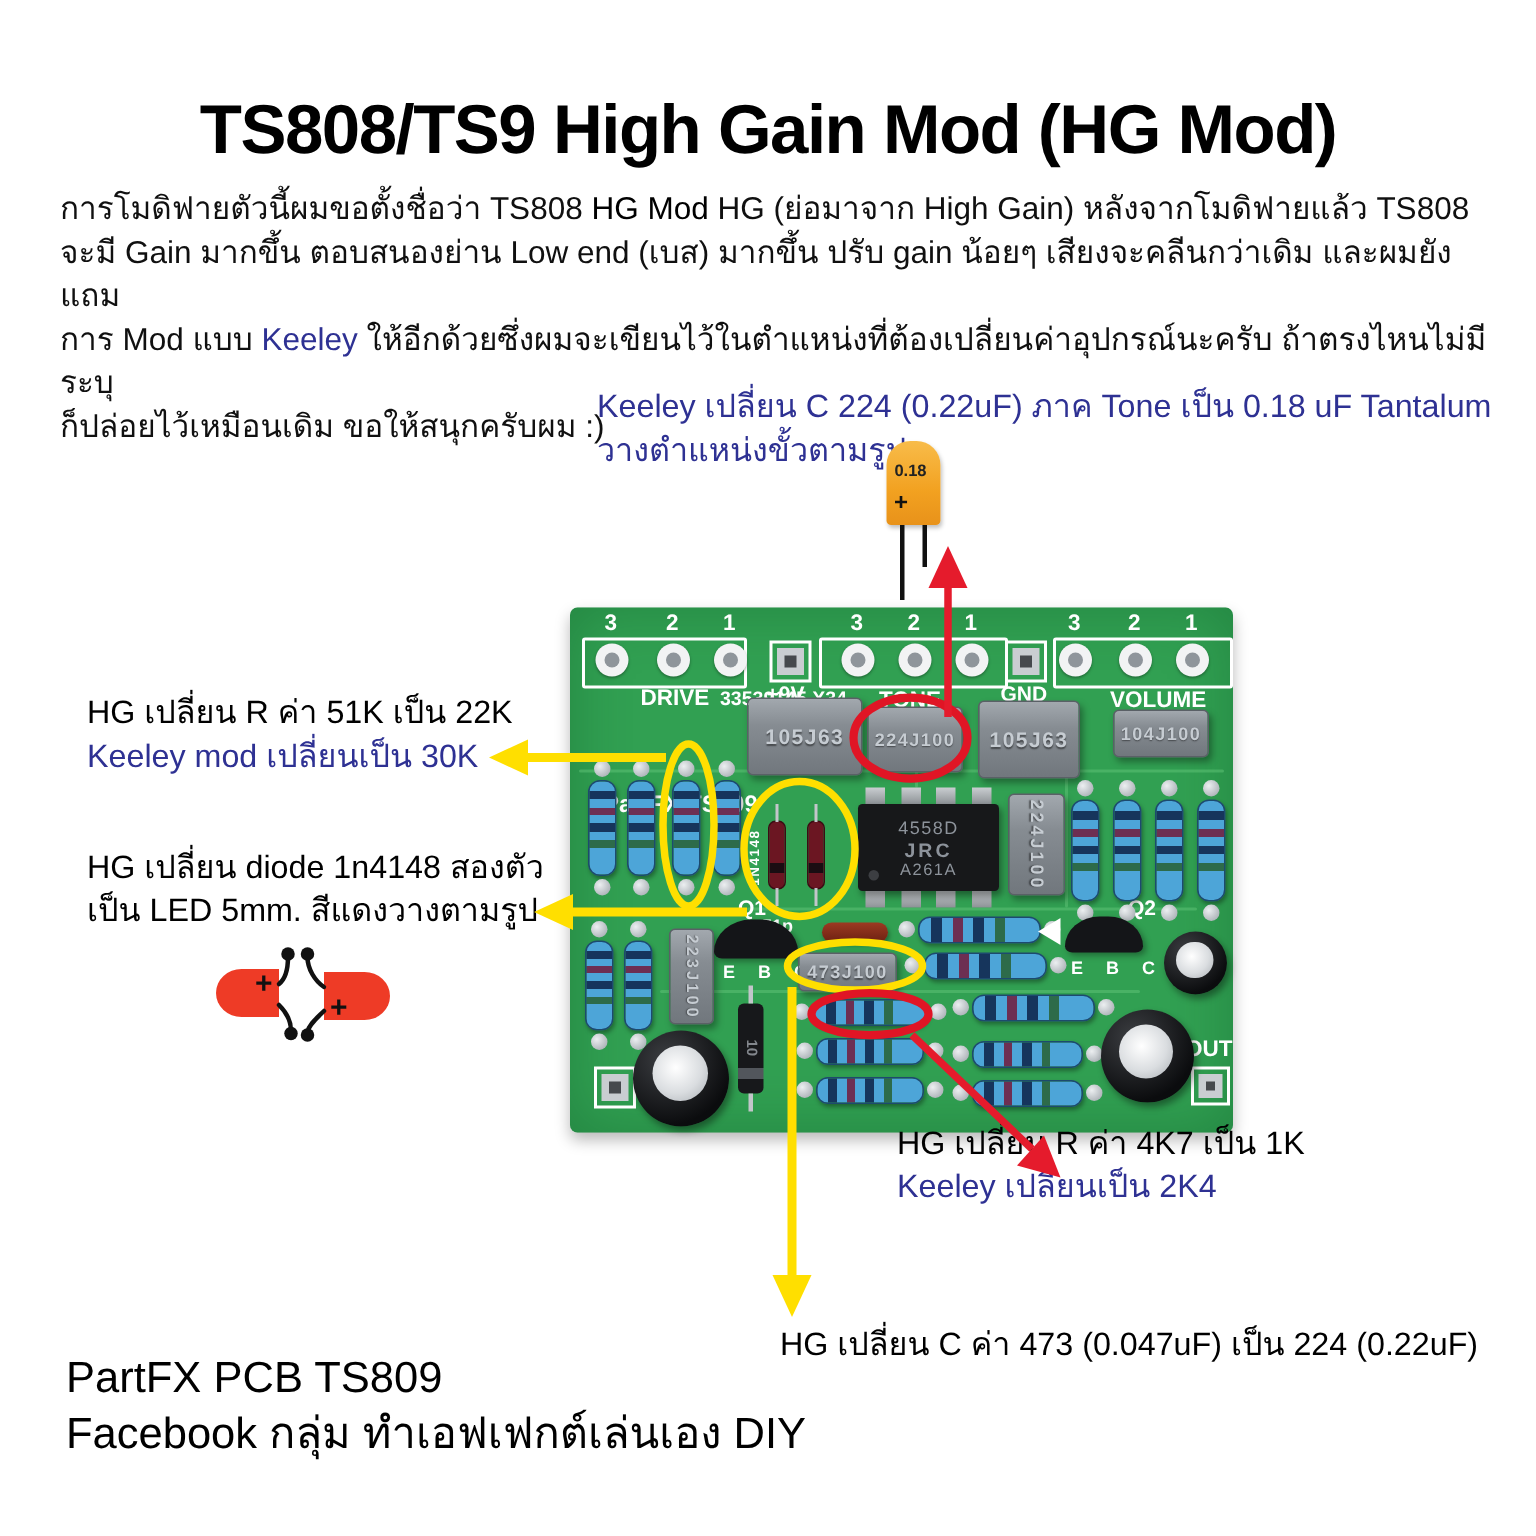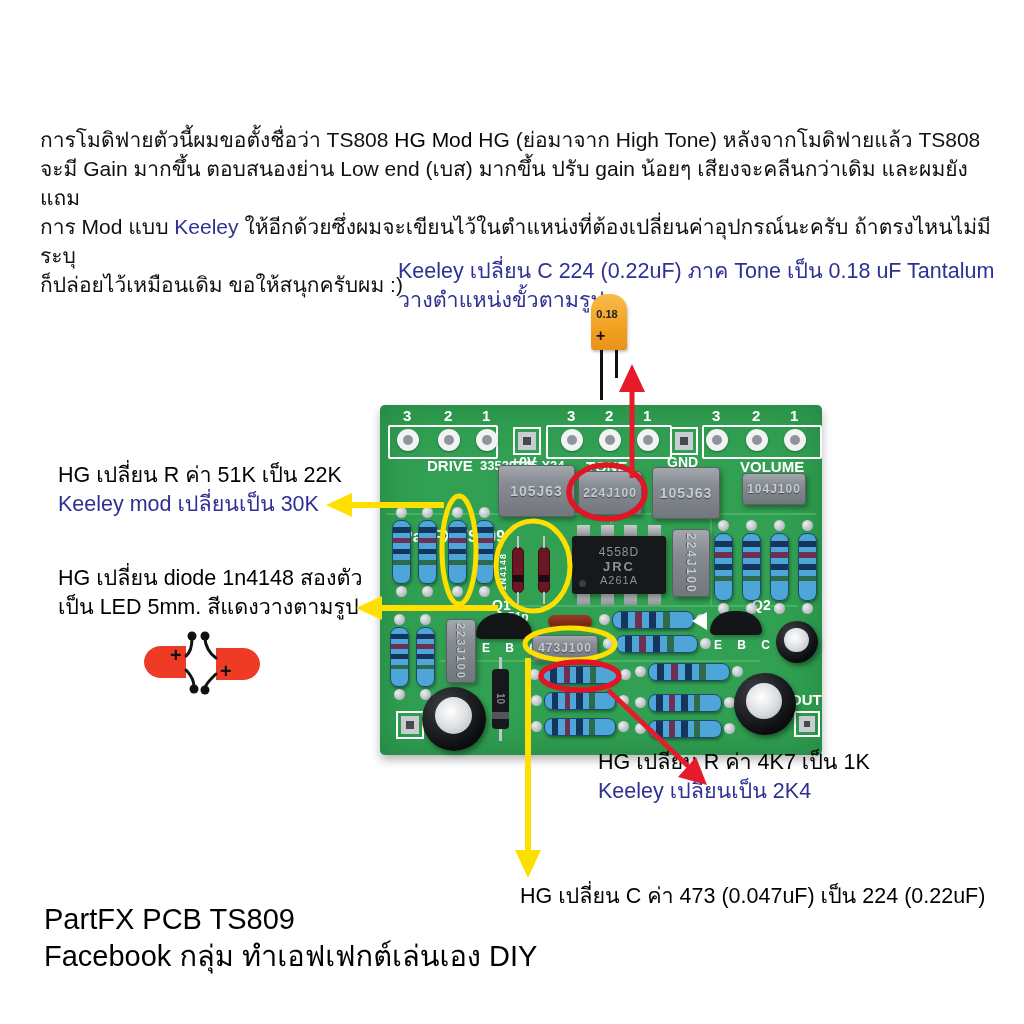--- a/index.html
+++ b/index.html
@@ -95,22 +95,23 @@
   .ln-red{stroke:#e51b2c;stroke-width:5;}
   .ln-yel{stroke:#ffdf00;stroke-width:6;}
   .fl-red{fill:#e51b2c;}
   .fl-yel{fill:#ffdf00;}
 </style>
 </head>
 <body>
 
 <div class="page">
 
-
-  <p class="intro"><span>การโมดิฟายตัวนี้ผมขอตั้งชื่อว่า TS808 </span><span class="red">HG Mod</span><span> HG (ย่อมาจาก High Tone) หลังจากโมดิฟายแล้ว TS808</span><br>
+  <h1 class="title">TS808/TS9 High Gain Mod (HG Mod)</h1>
+
+  <p class="intro"><span>การโมดิฟายตัวนี้ผมขอตั้งชื่อว่า TS808 </span><span class="red">HG Mod</span><span> HG (ย่อมาจาก High Gain) หลังจากโมดิฟายแล้ว TS808</span><br>
   <span>จะมี Gain มากขึ้น ตอบสนองย่าน Low end (เบส) มากขึ้น ปรับ gain น้อยๆ เสียงจะคลีนกว่าเดิม และผมยังแถม</span><br>
   <span>การ Mod แบบ </span><span class="blue">Keeley</span><span> ให้อีกด้วยซึ่งผมจะเขียนไว้ในตำแหน่งที่ต้องเปลี่ยนค่าอุปกรณ์นะครับ ถ้าตรงไหนไม่มีระบุ</span><br>
   <span>ก็ปล่อยไว้เหมือนเดิม ขอให้สนุกครับผม :)</span></p>
 
   <div class="anno" style="left:398px;top:257px;">
     <div class="blue">Keeley เปลี่ยน C 224 (0.22uF) ภาค Tone เป็น 0.18 uF Tantalum</div>
     <div class="blue">วางตำแหน่งขั้วตามรูป</div>
   </div>
 
   <div class="tantalum">

